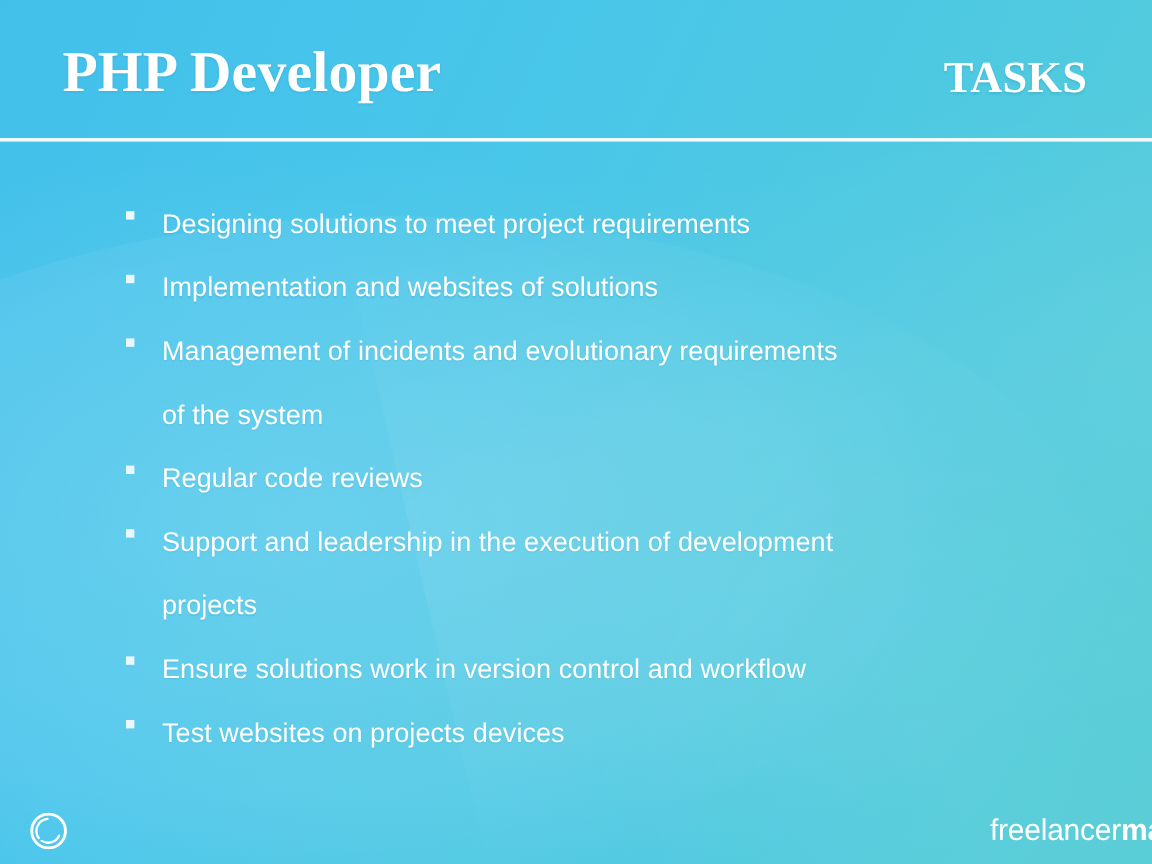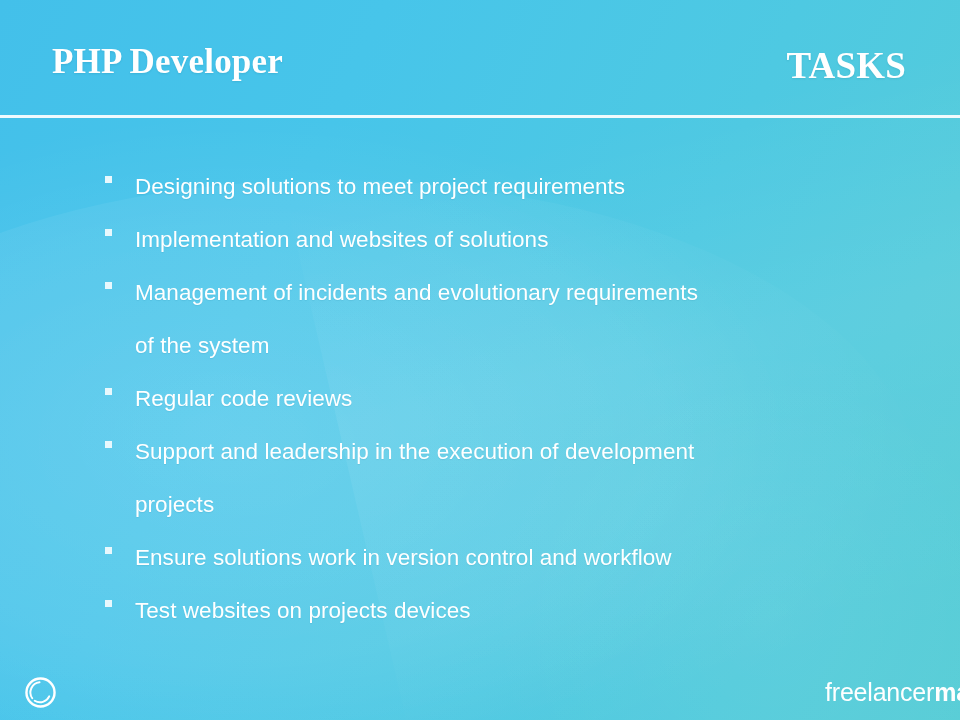--- a/index.html
+++ b/index.html
@@ -89,21 +89,21 @@
   .header-title,
   .header-eyebrow {
     font-family: "Liberation Serif", "DejaVu Serif", serif;
     font-weight: bold;
     color: #ffffff;
     white-space: nowrap;
     letter-spacing: 0.2px;
     text-shadow: 0 1px 2px rgba(20,110,140,0.18);
   }
   .header-title {
-    font-size: 35px;
+    font-size: 48px;
     line-height: 1;
     margin-top: 6px;
   }
   .header-eyebrow {
     font-size: 37px;
     line-height: 1;
     margin-top: 14px;
     margin-right: 2px;
   }
 

